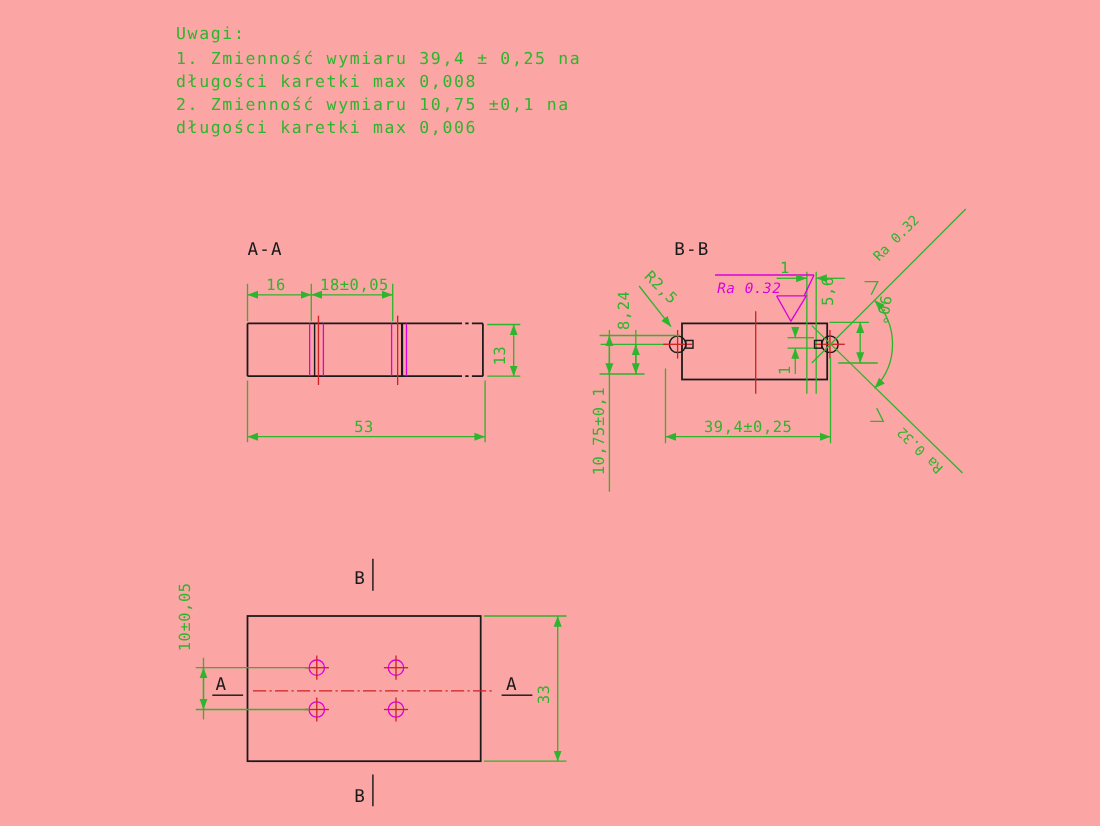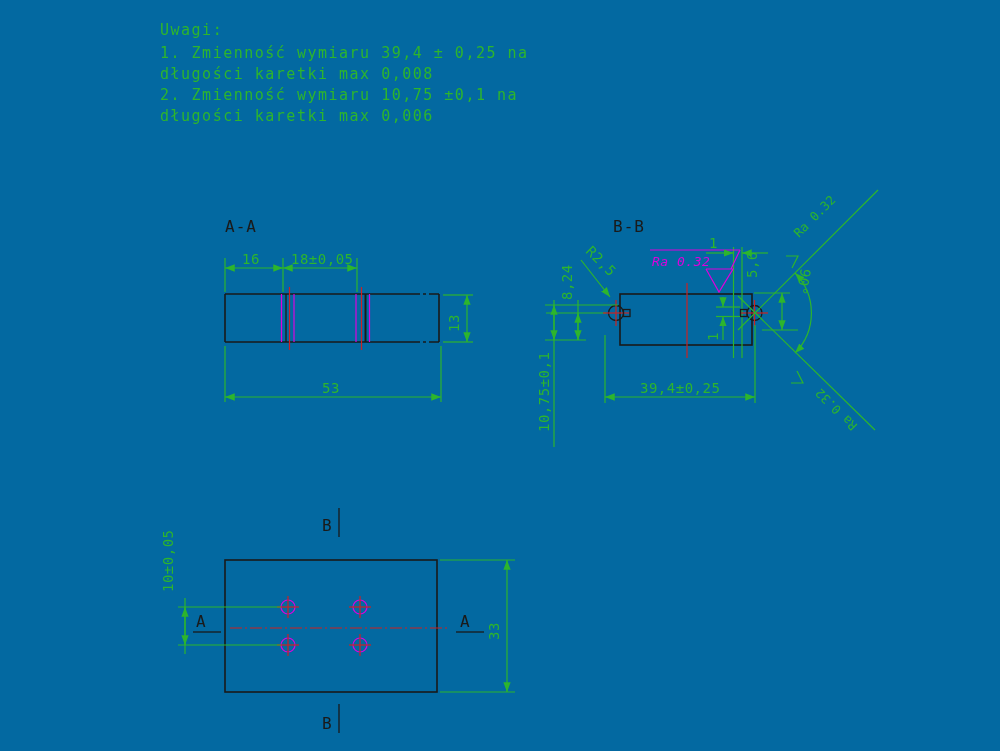--- a/index.html
+++ b/index.html
@@ -1,16 +1,16 @@
 <!DOCTYPE html>
 <html><head>
 <meta charset="utf-8">
 <style>
   html,body{margin:0;padding:0;background:#ffffff;}
-  .canvas{position:relative;width:1000px;height:751px;background:#0369a1;overflow:hidden;
+  .canvas{position:relative;width:1000px;height:751px;background:#fca5a5;overflow:hidden;
           font-family:"DejaVu Sans Mono", monospace;}
   svg{position:absolute;left:0;top:0;}
   text{font-family:"DejaVu Sans Mono", monospace;}
   .note-txt{font-size:15px;letter-spacing:1.5px;fill:#2db52d;}
   .dim-txt{font-size:14px;letter-spacing:0.5px;fill:#2db52d;}
   .dim-txt-sm{font-size:12.5px;fill:#2db52d;}
   .lbl-txt{font-size:16px;letter-spacing:1px;fill:#1a1a1a;}
   .ra-mag{font-size:13px;font-style:italic;fill:#dd00dd;letter-spacing:0.5px;}
   .g-line{stroke:#2db52d;stroke-width:1.2;fill:none;}
   .k-line{stroke:#1a1a1a;stroke-width:1.6;fill:none;}

